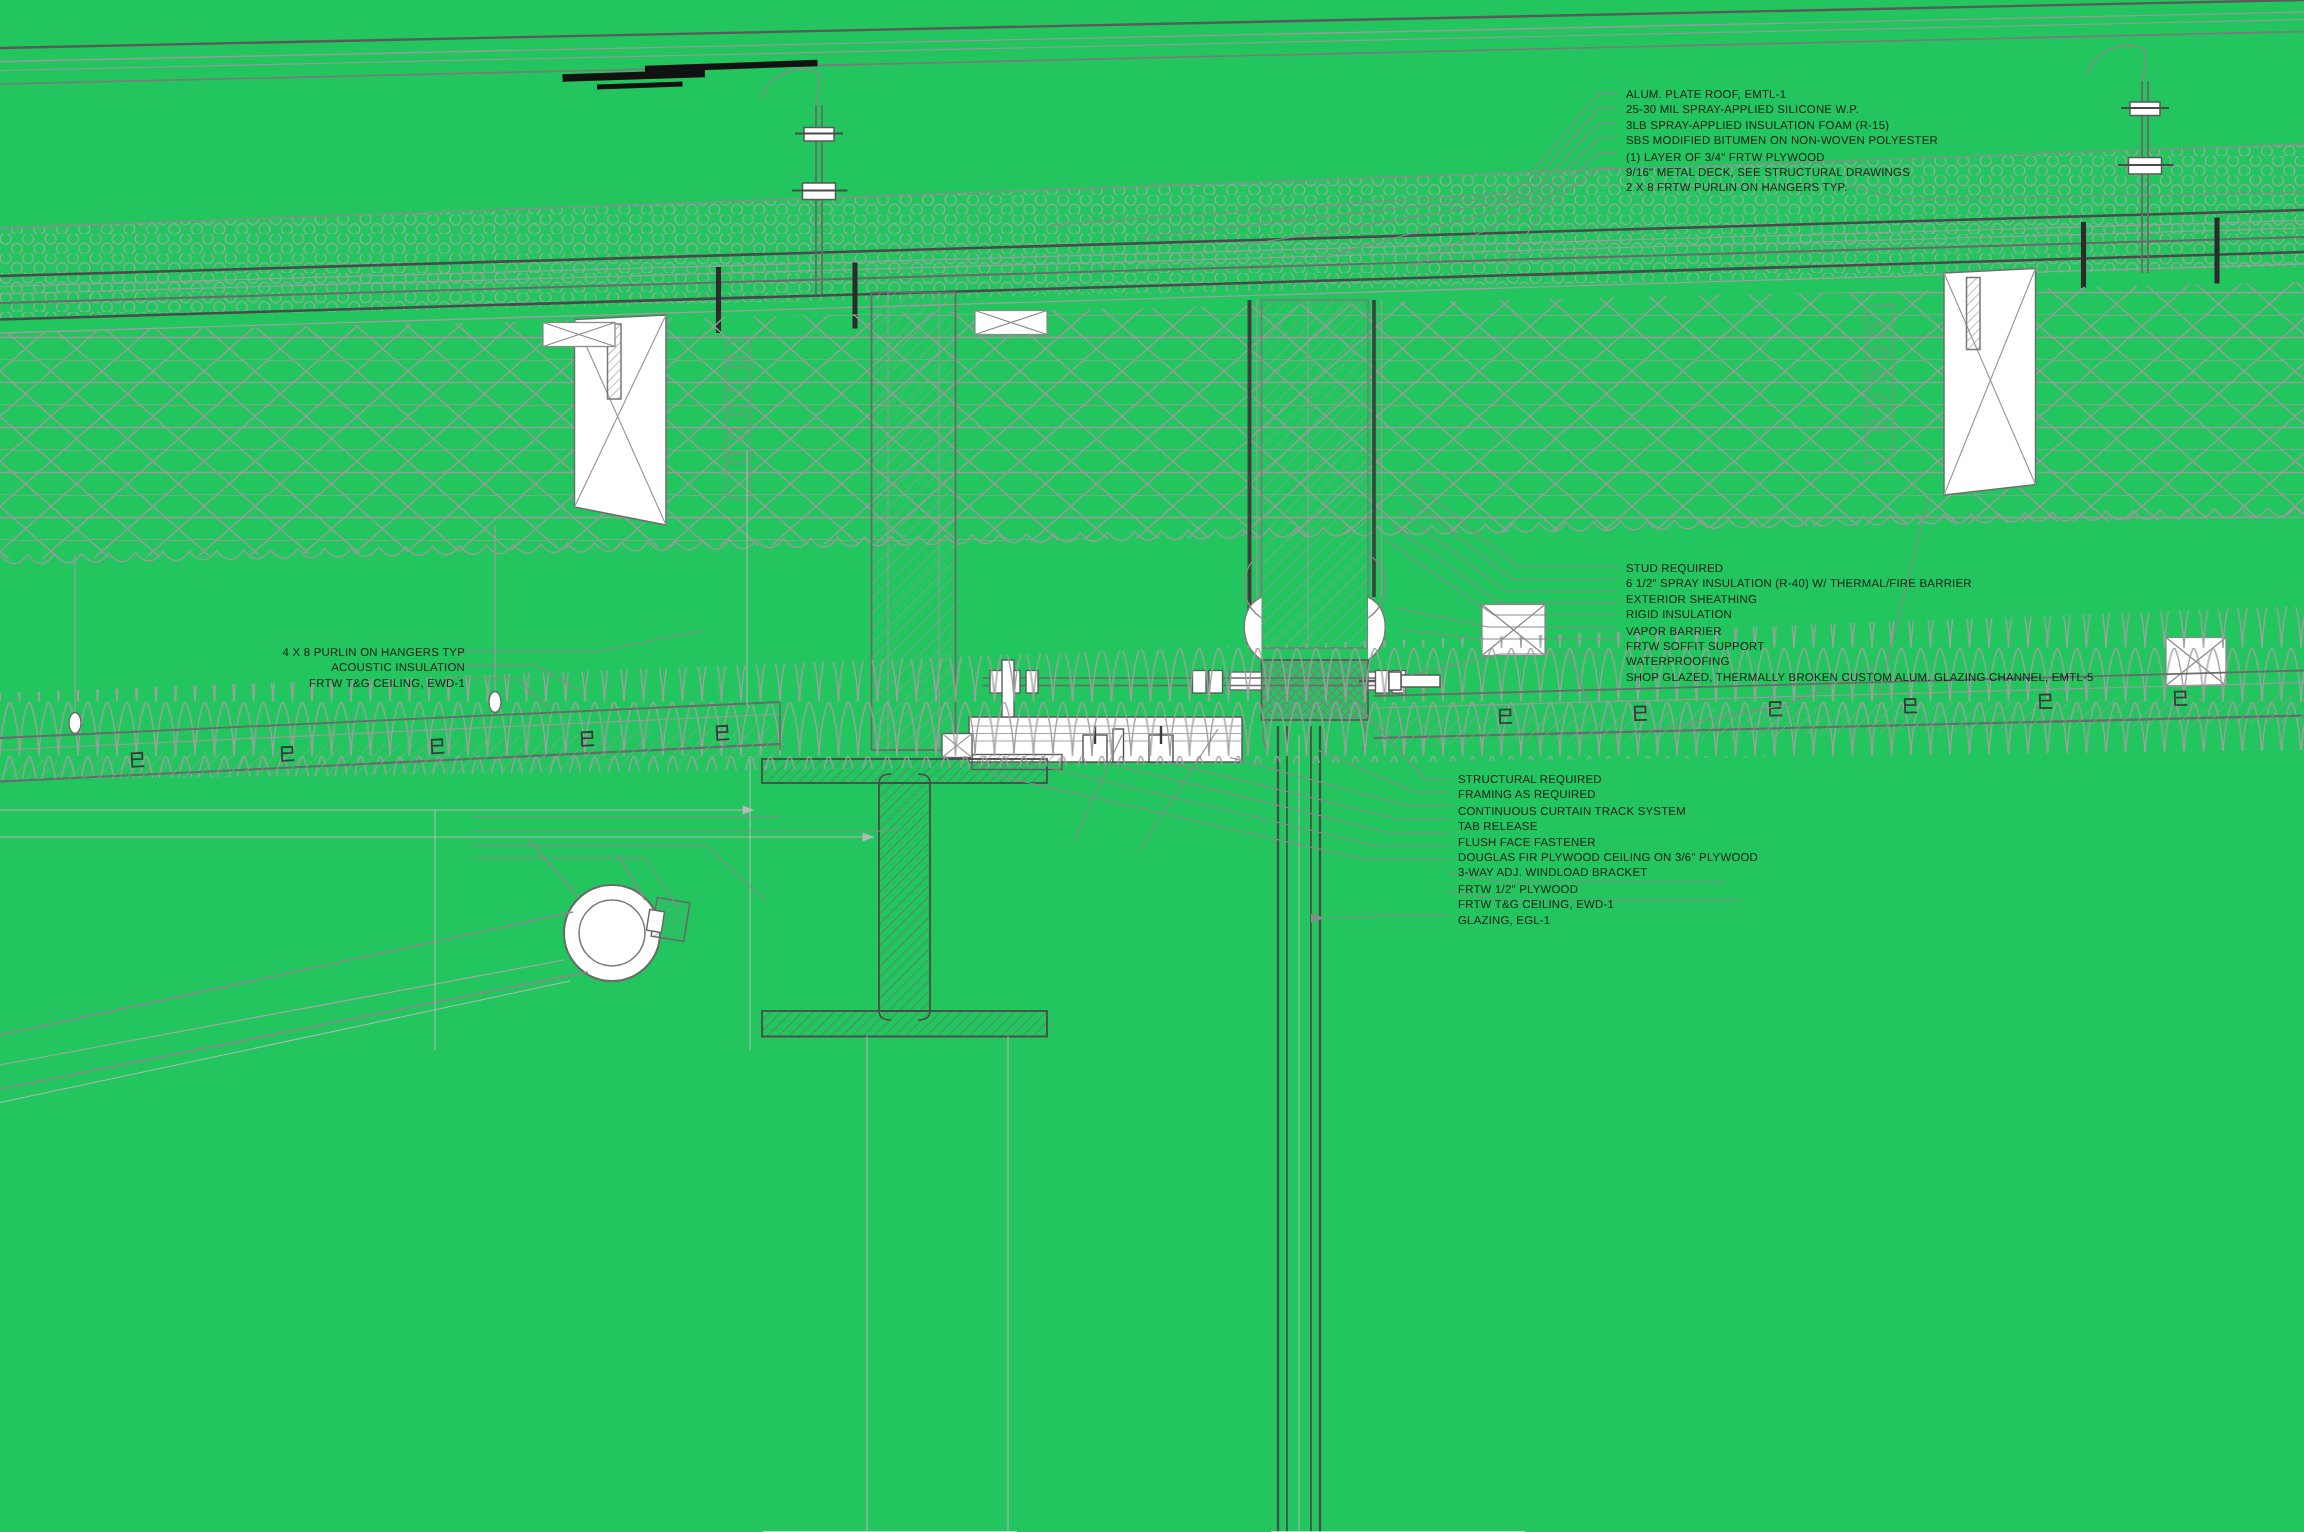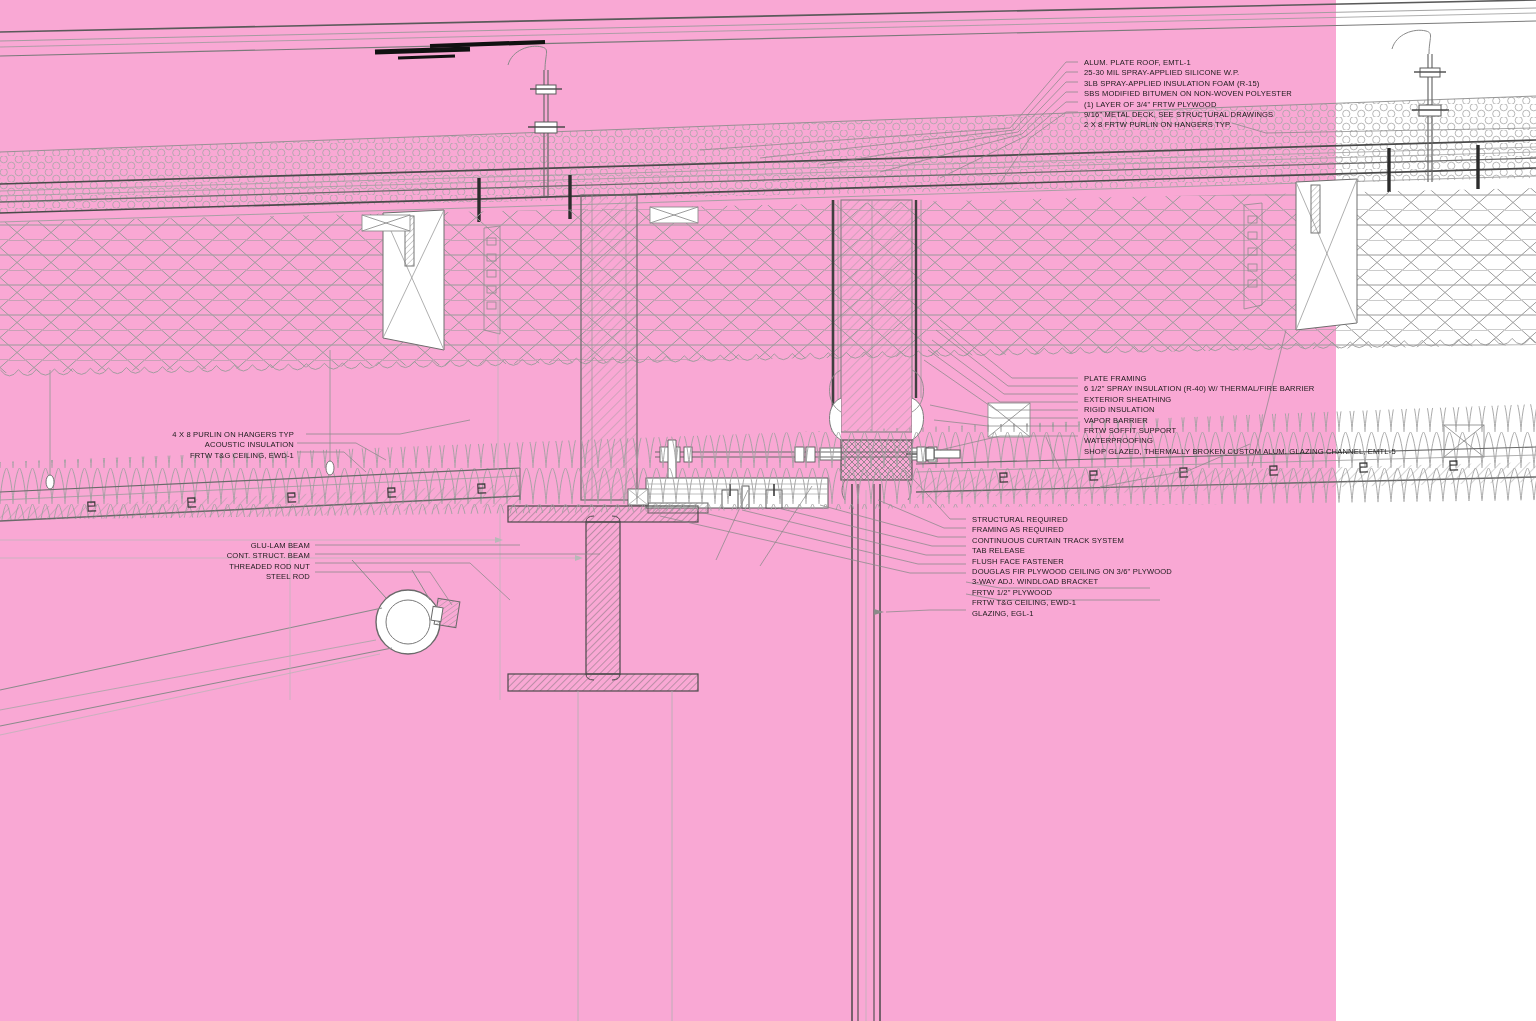--- a/index.html
+++ b/index.html
@@ -1,18 +1,18 @@
 <!DOCTYPE html>
 <html><head>
 <meta charset="utf-8">
 <style>
   html,body{margin:0;padding:0;background:#fff;}
   body{width:1536px;height:1021px;overflow:hidden;
        font-family:"Liberation Sans", sans-serif;}
-  #stage{position:relative;width:1336px;height:1021px;background:#f9a8d4;}
+  #stage{position:relative;width:1536px;height:1021px;background:#22c55e;}
   svg.draw{position:absolute;left:0;top:0;width:1536px;height:1021px;}
   .lbl{position:absolute;font-size:7.6px;line-height:10.4px;color:#1a1a1a;
        white-space:nowrap;letter-spacing:.15px;}
   .lbl-r{text-align:right;}
   .grp{position:absolute;}
   .grp div{white-space:nowrap;}
 </style>
 </head>
 <body>
 
@@ -406,21 +406,21 @@
   <div>ALUM.  PLATE ROOF,  EMTL-1</div>
   <div>25-30 MIL   SPRAY-APPLIED  SILICONE W.P.</div>
   <div>3LB   SPRAY-APPLIED  INSULATION FOAM (R-15)</div>
   <div>SBS MODIFIED BITUMEN ON NON-WOVEN  POLYESTER</div>
   <div>(1) LAYER OF 3/4" FRTW  PLYWOOD</div>
   <div>9/16" METAL DECK, SEE  STRUCTURAL  DRAWINGS</div>
   <div>2 X 8 FRTW PURLIN ON HANGERS TYP.</div>
 </div>
 
 <div class="grp lbl" style="left:1084px;top:374px;">
-  <div>PLATE FRAMING</div>
+  <div>STUD REQUIRED</div>
   <div>6 1/2"  SPRAY  INSULATION (R-40) W/  THERMAL/FIRE BARRIER</div>
   <div>EXTERIOR  SHEATHING</div>
   <div>RIGID  INSULATION</div>
   <div>VAPOR BARRIER</div>
   <div>FRTW SOFFIT SUPPORT</div>
   <div>WATERPROOFING</div>
   <div>SHOP GLAZED,  THERMALLY BROKEN  CUSTOM ALUM. GLAZING CHANNEL, EMTL-5</div>
 </div>
 
 <div class="grp lbl" style="left:972px;top:515px;">
@@ -429,26 +429,20 @@
   <div>CONTINUOUS CURTAIN TRACK SYSTEM</div>
   <div>TAB RELEASE</div>
   <div>FLUSH FACE FASTENER</div>
   <div>DOUGLAS FIR  PLYWOOD CEILING ON 3/6"  PLYWOOD</div>
   <div>3-WAY ADJ.  WINDLOAD BRACKET</div>
   <div>FRTW 1/2"  PLYWOOD</div>
   <div>FRTW T&amp;G CEILING, EWD-1</div>
   <div>GLAZING, EGL-1</div>
 </div>
 
-<div class="grp lbl lbl-r" style="left:84px;top:430px;width:210px;">
+<div class="grp lbl lbl-r" style="left:100px;top:430px;width:210px;">
   <div>4 X 8 PURLIN ON HANGERS TYP</div>
   <div>ACOUSTIC  INSULATION</div>
   <div>FRTW T&amp;G CEILING, EWD-1</div>
 </div>
 
-<div class="grp lbl lbl-r" style="left:100px;top:541px;width:210px;">
-  <div>GLU-LAM BEAM</div>
-  <div>CONT. STRUCT. BEAM</div>
-  <div>THREADED ROD NUT</div>
-  <div>STEEL ROD</div>
+
 </div>
 
-</div>
-
 </body></html>

